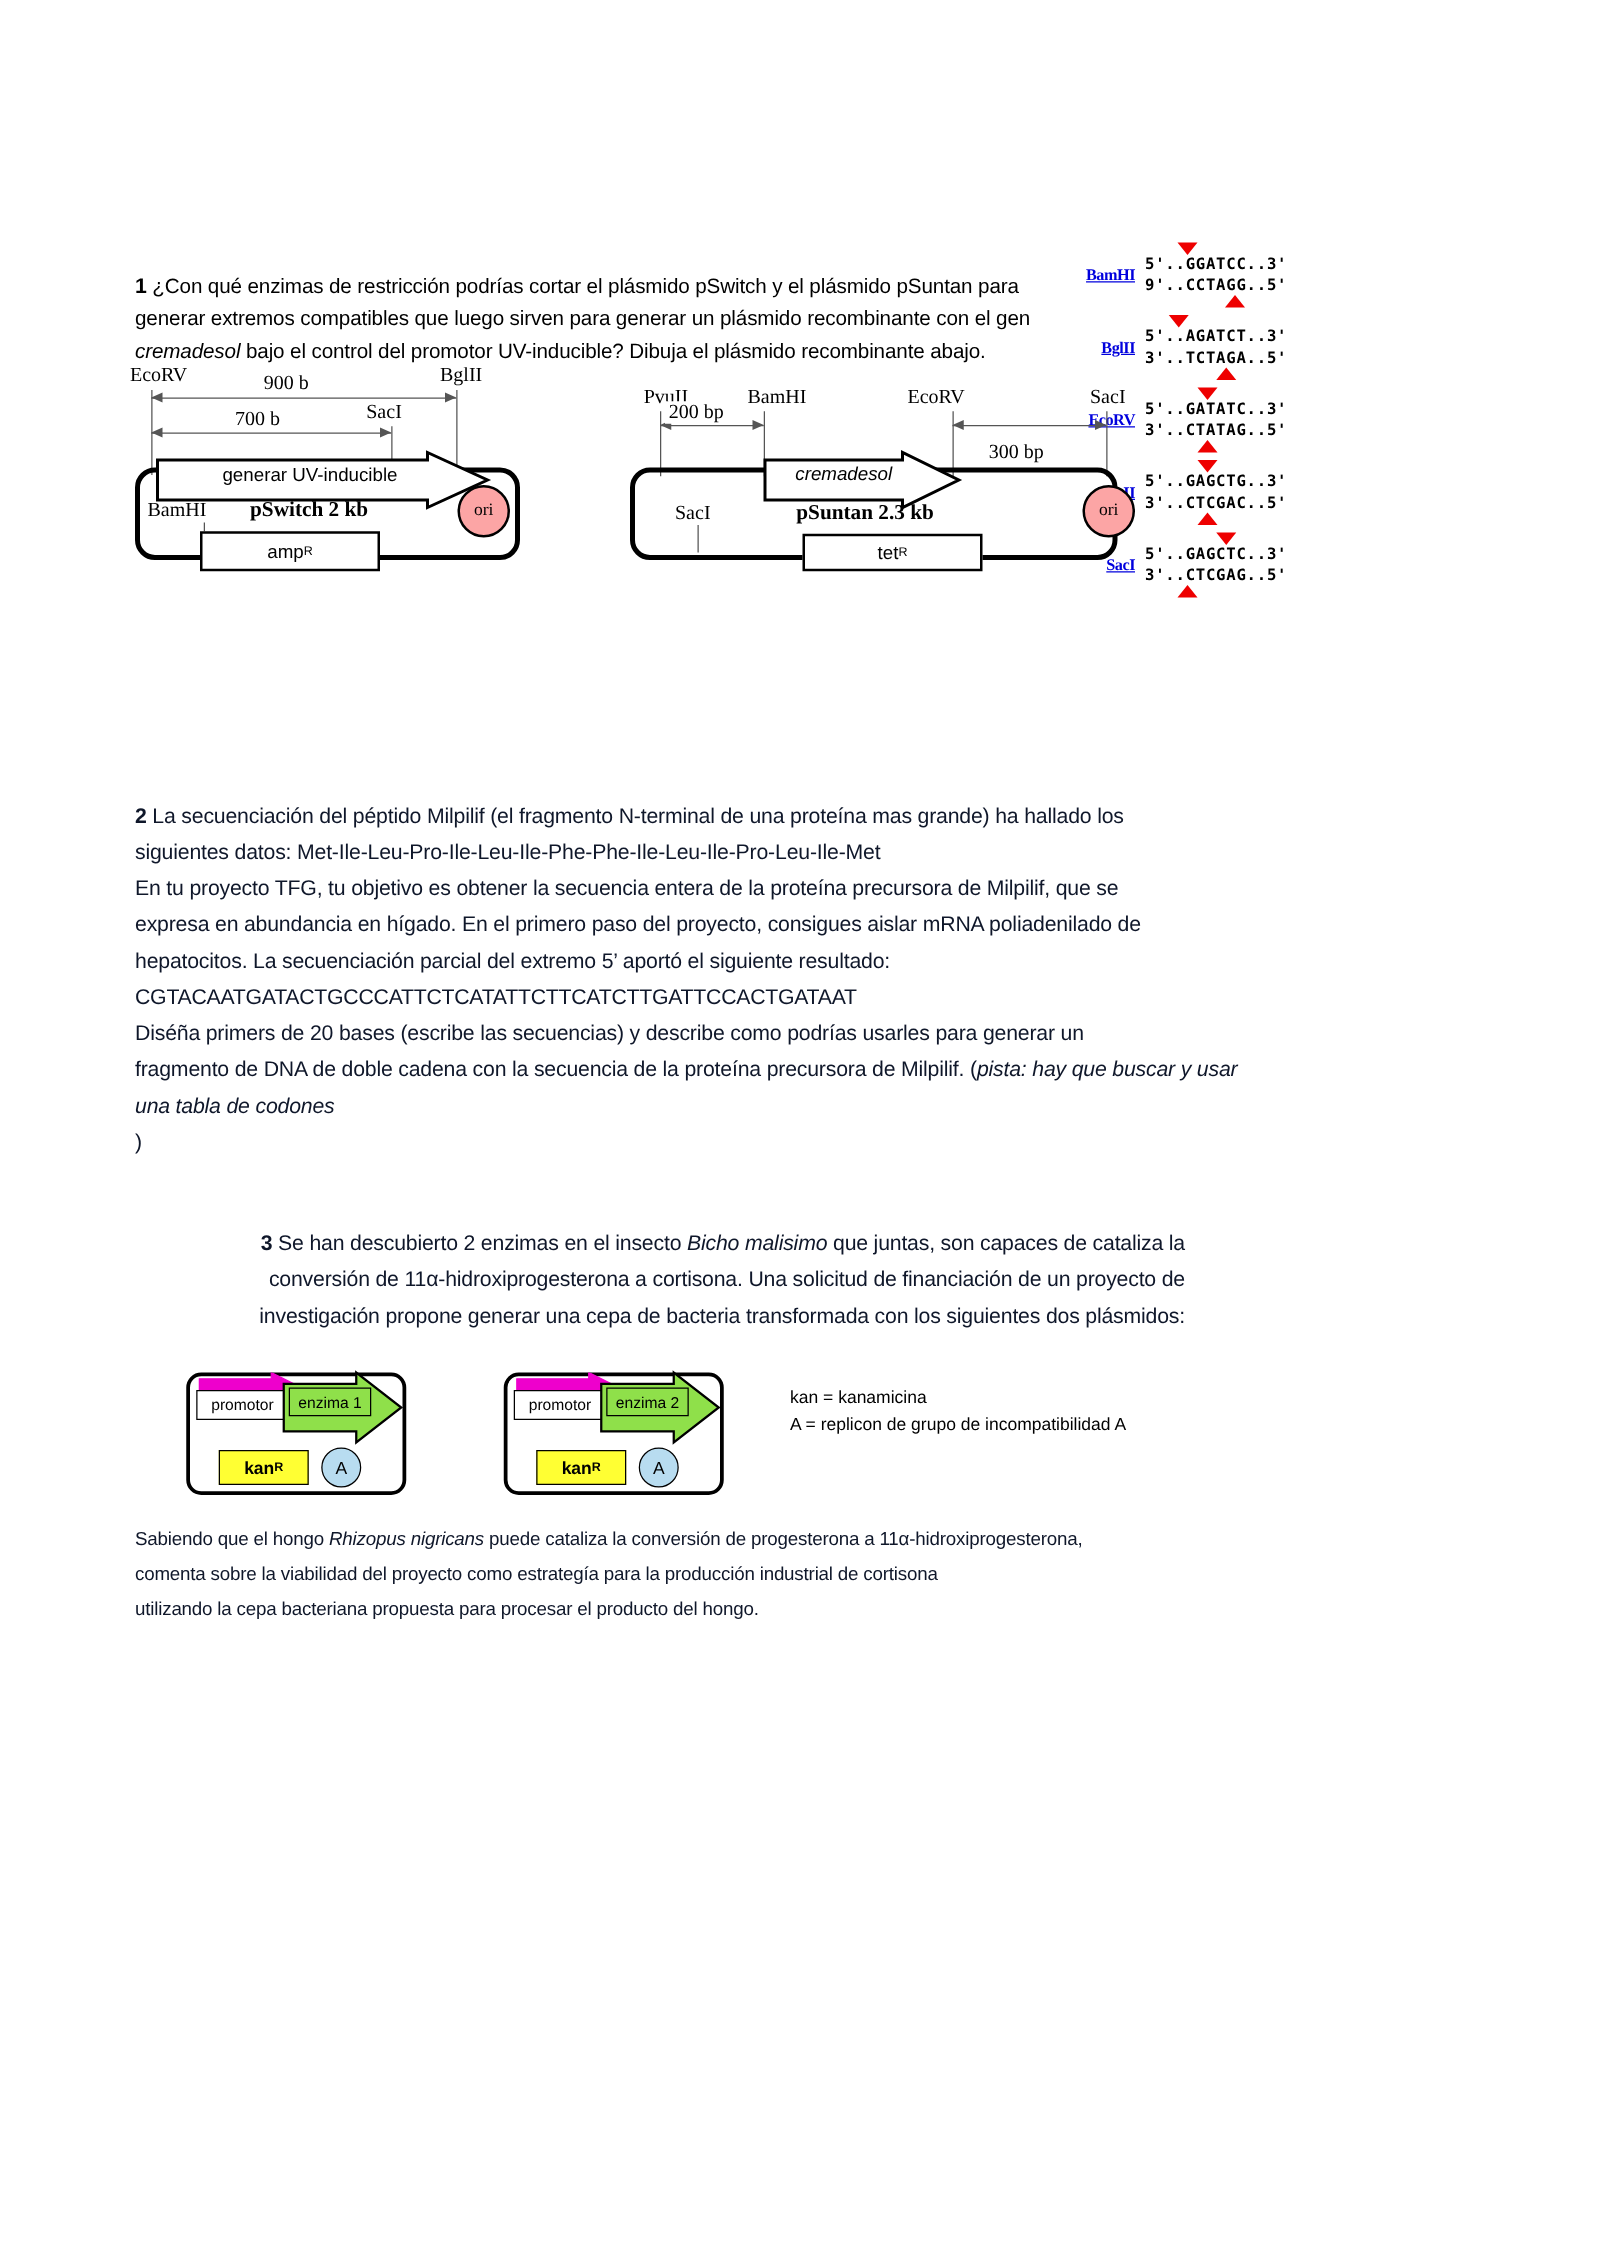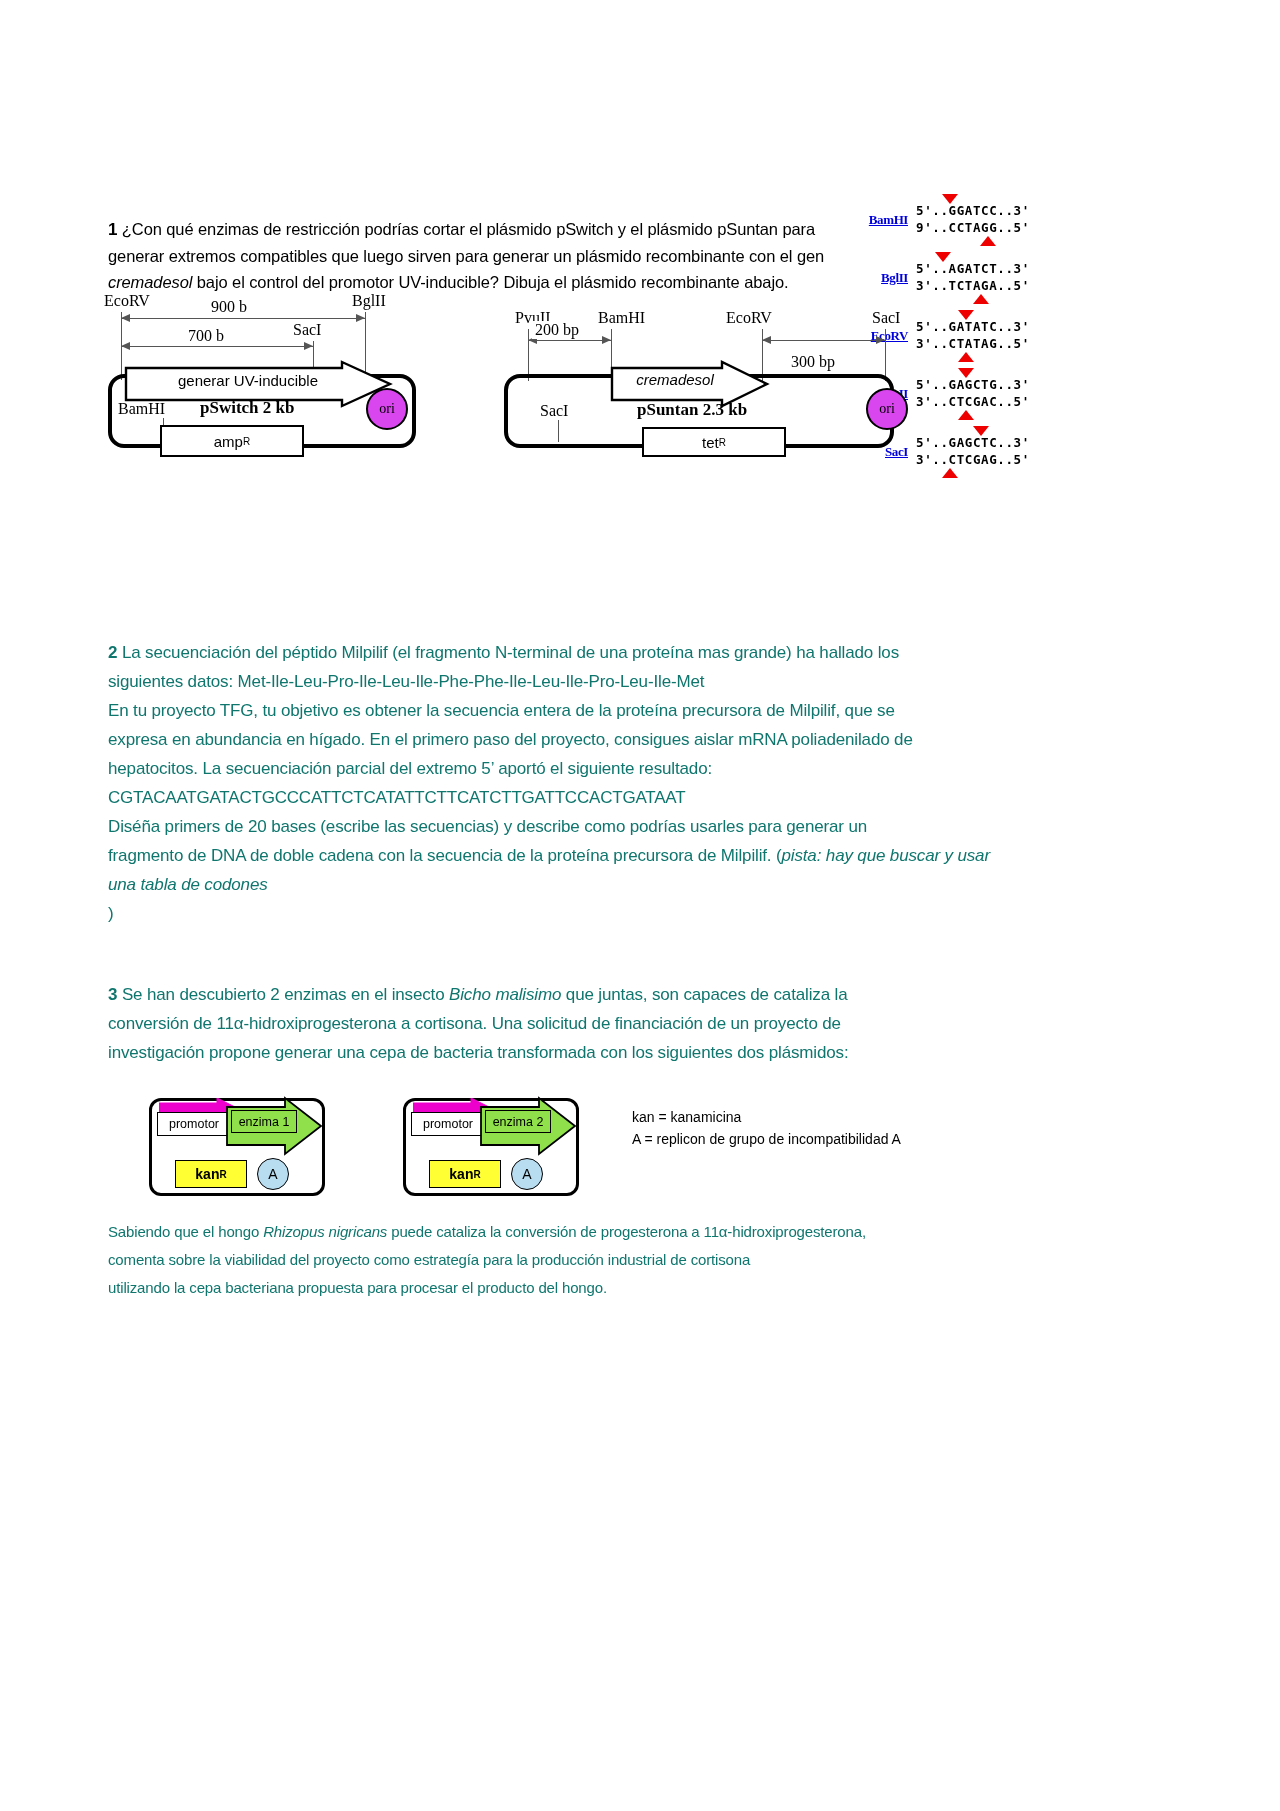--- a/index.html
+++ b/index.html
@@ -80,35 +80,35 @@
   .backbone { position:absolute; border:4.5px solid #000; border-radius:16px; background:transparent; }
   .gene-box {
     position:absolute;
     border:2px solid #000; background:#fff;
     display:flex; align-items:center; justify-content:center;
     font-family:"Liberation Sans", sans-serif;
     font-size:15px;
   }
   .ori-circle {
     position:absolute; border:2px solid #000; border-radius:50%;
-    background:#d946ef; display:flex; align-items:center; justify-content:center;
+    background:#fca5a5; display:flex; align-items:center; justify-content:center;
     font-family:"Liberation Serif", serif; font-size:14px;
   }
 
   
   .bodytext {
     position:absolute;
     font-family:"Liberation Sans", sans-serif;
     font-size:17px;
     line-height:29px;
-    color:#0f766e;
+    color:#0f172a;
     letter-spacing:-0.15px;
   }
   #q2-block { left:108px; top:638px; width:912px; }
-  #q3-block { left:108px; top:980px; width:840px; }
+  #q3-block { left:108px; top:980px; width:840px;text-align:right; }
   #q3-closing { left:108px; top:1218px; width:1065px; font-size:15px; line-height:28px; }
 
   
   #q3-plasmids { position:absolute; left:135px; top:1090px; width:1000px; height:110px; }
   .mini-backbone { position:absolute; border:3.5px solid #000; border-radius:12px; }
   .mini-prom {
     position:absolute; border:1.6px solid #000; background:#fff;
     display:flex; align-items:center; justify-content:center;
     font-family:"Liberation Sans", sans-serif; font-size:12.5px;
   }

